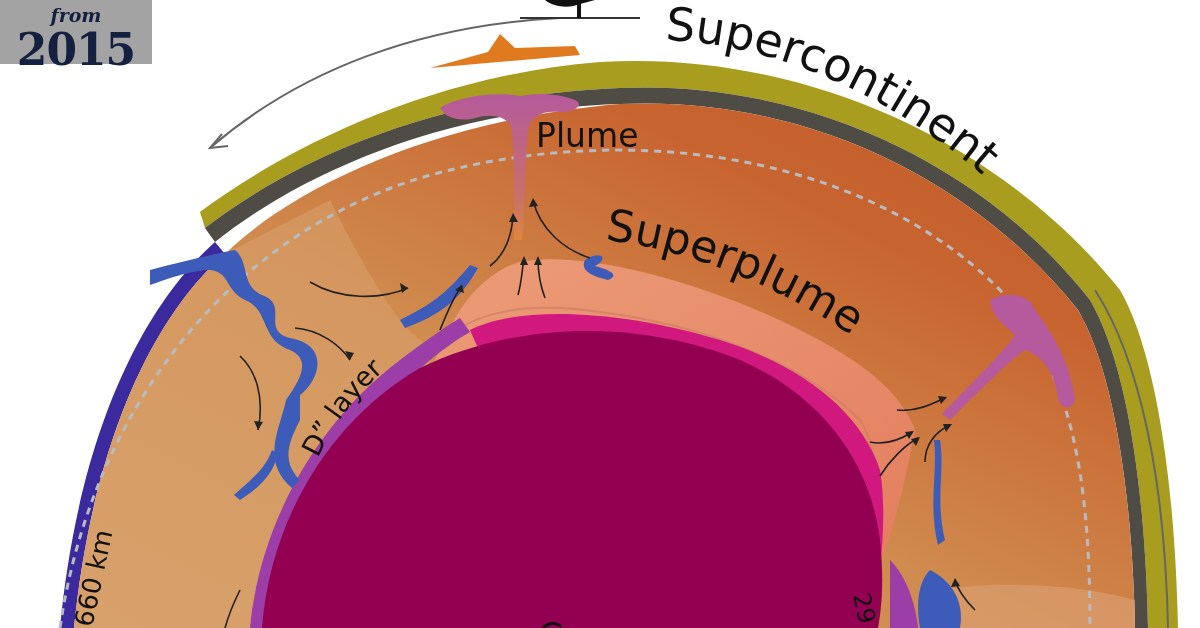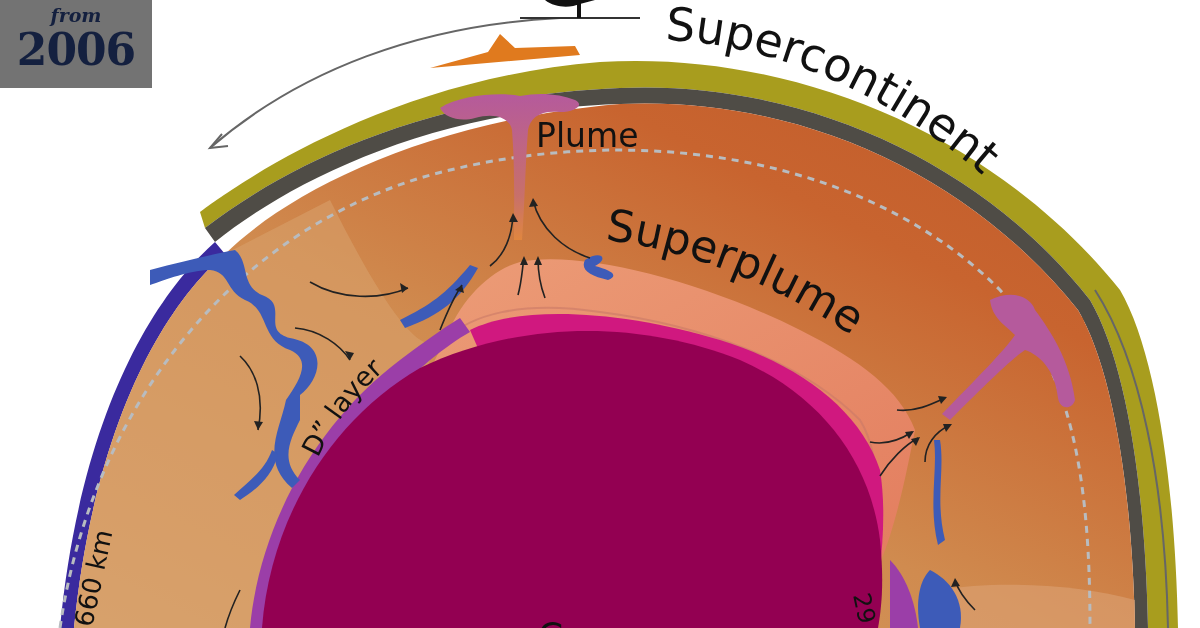--- a/index.html
+++ b/index.html
@@ -1,17 +1,17 @@
 <!DOCTYPE html>
 <html><head>
 <meta charset="utf-8">
 <style>
   html,body{margin:0;padding:0;background:#fff;}
   #stage{position:relative;width:1200px;height:628px;overflow:hidden;background:#ffffff;font-family:"DejaVu Sans","Liberation Sans",sans-serif;}
-  #badge{position:absolute;left:0;top:0;width:152px;height:88px;background:#737373;}
+  #badge{position:absolute;left:0;top:0;width:152px;height:64px;background:#a3a3a3;}
   #badge .from{position:absolute;left:0;width:152px;top:4px;text-align:center;font-family:"DejaVu Serif","Liberation Serif",serif;font-style:italic;font-weight:bold;font-size:19px;color:#14203f;padding-left:0;}
   #badge .year{position:absolute;left:0;width:152px;top:24px;text-align:center;font-family:"DejaVu Serif","Liberation Serif",serif;font-weight:bold;font-size:44px;line-height:52px;color:#14203f;letter-spacing:-1px;}
   svg{position:absolute;left:0;top:0;}
   .lbl{font-family:"DejaVu Sans","Liberation Sans",sans-serif;fill:#111;}
 </style>
 </head>
 <body>
 
 <div id="stage">
 
@@ -133,16 +133,16 @@
 
   <text class="lbl" font-size="26" transform="translate(92,628) rotate(-78)">660 km</text>
 
   <text class="lbl" font-size="24" transform="translate(853,595) rotate(78)">29</text>
 
   <text class="lbl" x="538" y="648" font-size="36">Core</text>
 </svg>
 
 <div id="badge">
   <div class="from">from</div>
-  <div class="year">2006</div>
+  <div class="year">2015</div>
 </div>
 
 </div>
 
 </body></html>

